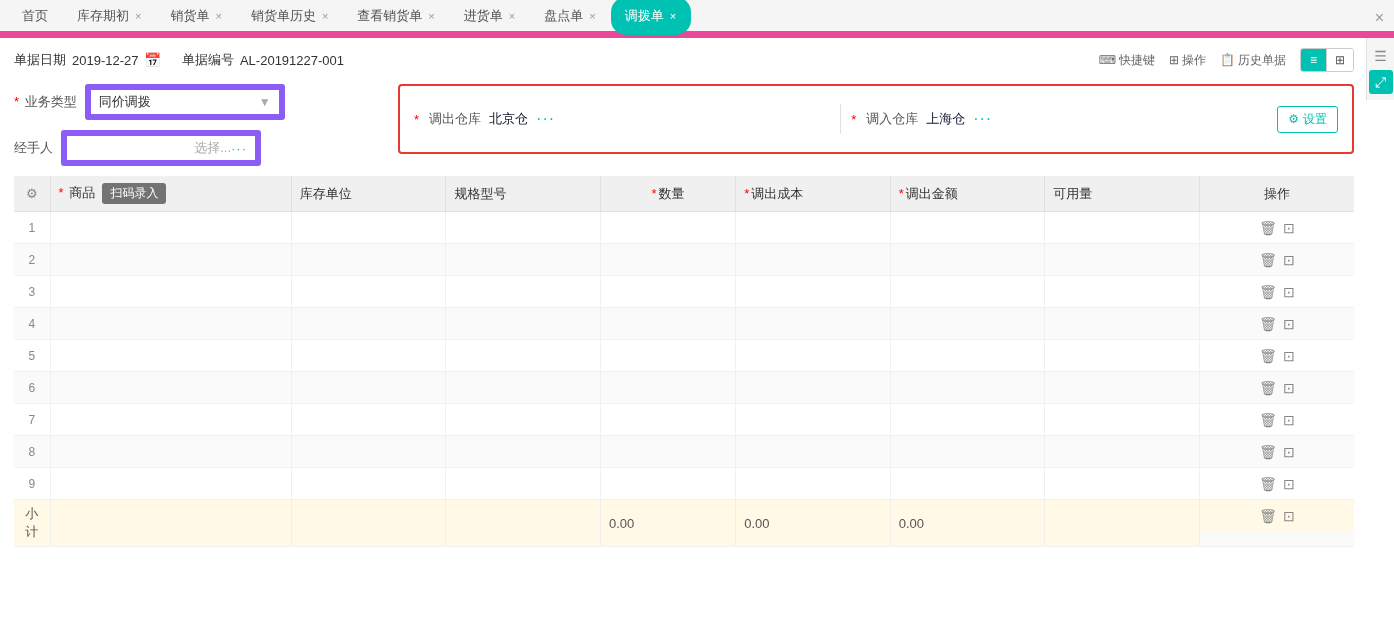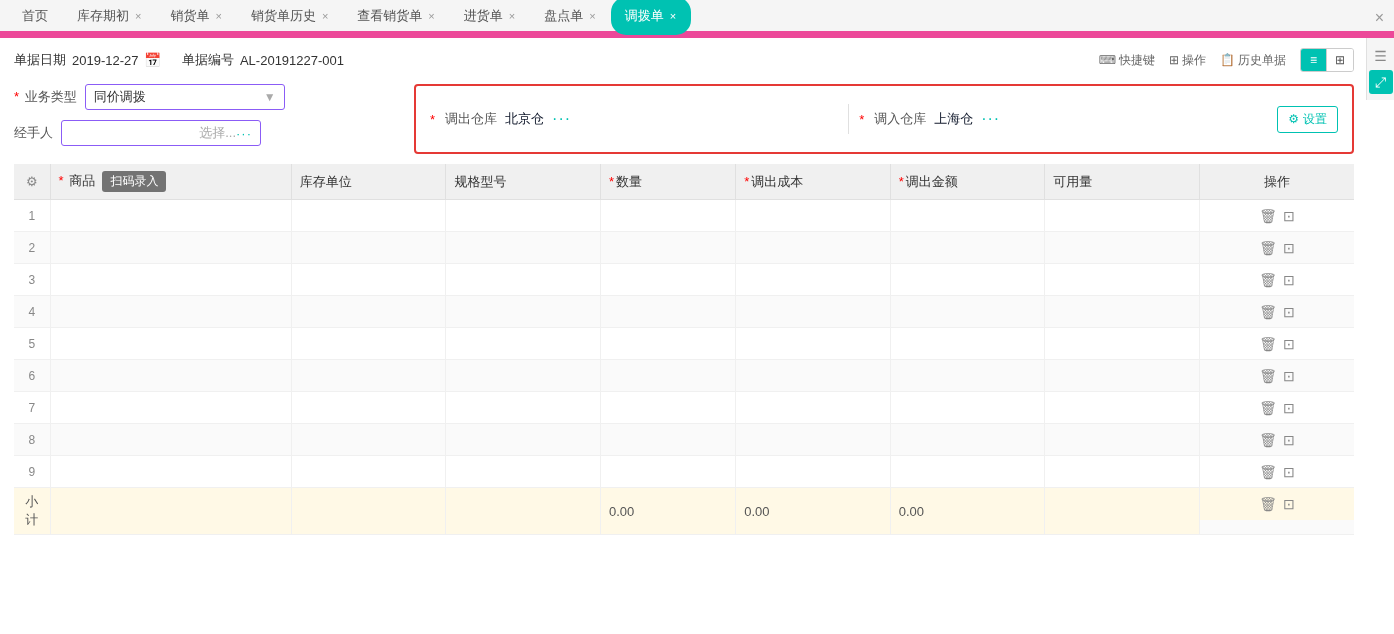--- a/index.html
+++ b/index.html
@@ -111,21 +111,21 @@
       cursor: pointer;
       position: absolute;
       right: 10px;
       top: 9px;
     }
 
     
     .form-section {
       display: flex;
       align-items: flex-start;
-      gap: 20px;
+      gap: 4px;
       margin-bottom: 10px;
     }
     .form-left {
       display: flex;
       flex-direction: column;
       gap: 10px;
       min-width: 380px;
     }
     .form-row {
       display: flex;
@@ -137,21 +137,21 @@
       color: #555;
       white-space: nowrap;
     }
     .required-star {
       color: red;
       margin-right: 2px;
     }
     .form-input-wrap {
       display: flex;
       align-items: center;
-      border: 1px solid #8b5cf6;
+      border: 6px solid #8b5cf6;
       border-radius: 3px;
       background: #fff;
       padding: 3px 8px;
       min-width: 200px;
       justify-content: space-between;
       cursor: pointer;
     }
     .form-input-wrap .dropdown-arrow {
       color: #aaa;
       font-size: 12px;
@@ -324,21 +324,21 @@
     }
     .scroll-container::-webkit-scrollbar { height: 6px; }
     .scroll-container::-webkit-scrollbar-track { background: #f0f0f0; }
     .scroll-container::-webkit-scrollbar-thumb { background: #ccc; border-radius: 3px; }
 
     .header-gear-icon { font-size: 13px; color: #888; cursor: pointer; }
 
     .col-product { min-width: 120px; }
     .col-unit { min-width: 80px; }
     .col-spec { min-width: 80px; }
-    .col-qty { min-width: 70px; }
+    .col-qty { min-width: 70px; text-align: center; }
     .col-cost { min-width: 80px; }
     .col-amount { min-width: 80px; }
     .col-avail { min-width: 80px; }
     .col-op { min-width: 80px; text-align: center; }
   </style>
 </head>
 <body>
 
 <div style="position:relative;">
 

